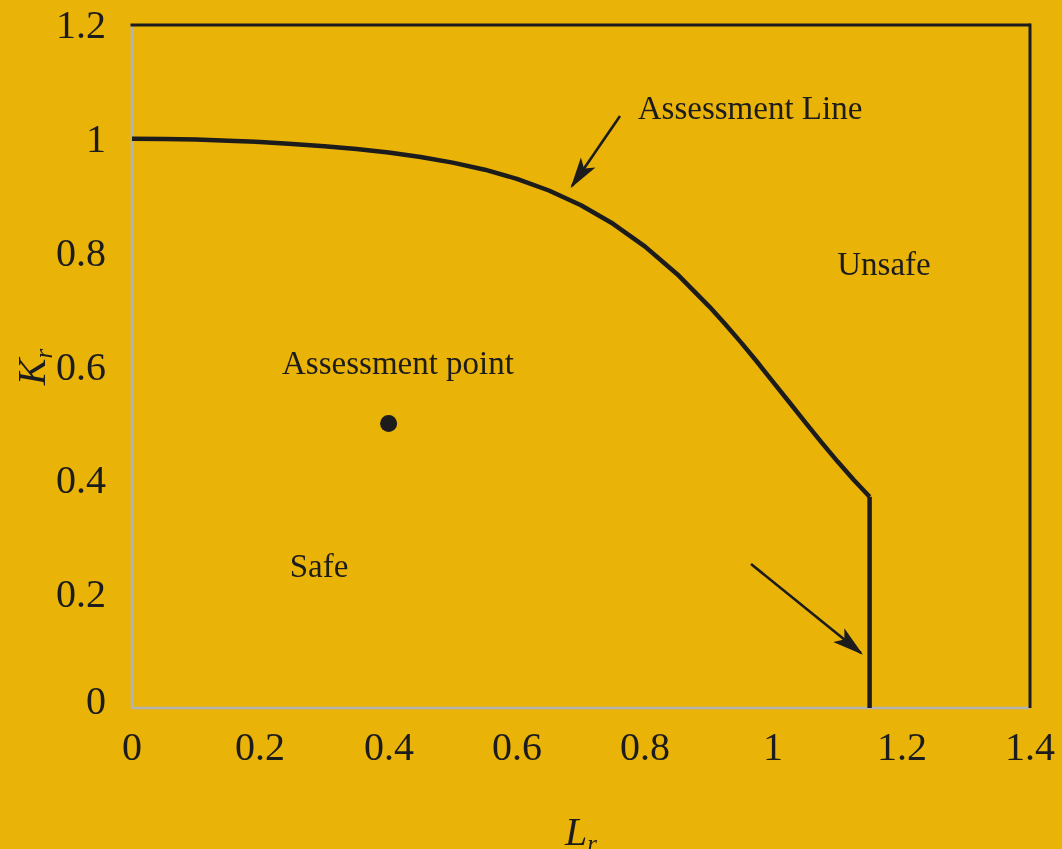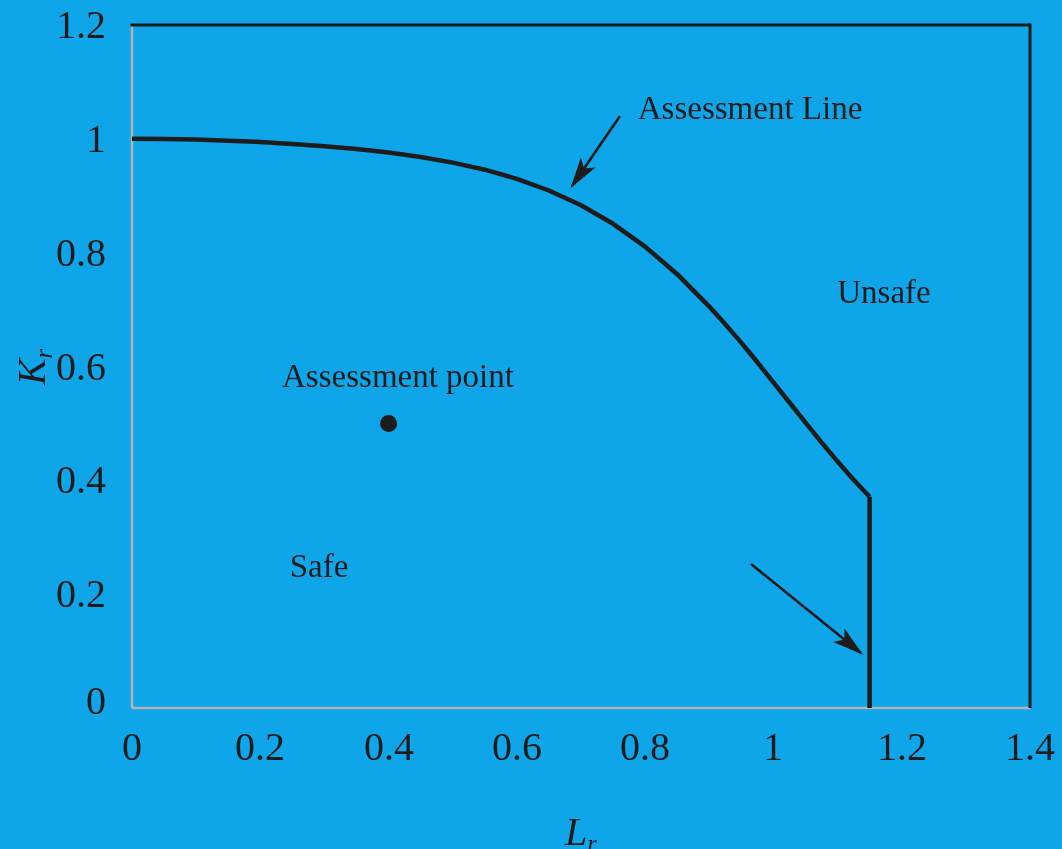--- a/index.html
+++ b/index.html
@@ -1,19 +1,19 @@
 <!DOCTYPE html>
 <html><head>
 <meta charset="utf-8">
 <style>
   html,body{margin:0;padding:0;background:#ffffff;}
   .fig{
     position:relative;
     width:1062px;height:849px;
-    background:#0ea5e9;
+    background:#eab308;
     font-family:"Liberation Serif","DejaVu Serif",serif;
     color:#1c1c1c;
     overflow:hidden;
   }
   .plot-svg{position:absolute;left:0;top:0;}
   .tick{position:absolute;font-size:40px;line-height:50px;white-space:nowrap;}
   .xtick{width:110px;text-align:center;top:722px;}
   .ytick{width:106px;text-align:right;left:0;}
   .ann{position:absolute;font-size:33px;line-height:38px;white-space:nowrap;}
   .center{transform:translate(-50%,-50%);text-align:center;}
@@ -67,21 +67,21 @@
   <div class="tick xtick" style="left:975px">1.4</div>
 
   <div class="axis-label center" style="left:581px;top:833px">
     <span class="it">L</span><span class="sb">r</span>
   </div>
   <div class="axis-label rot" style="left:33px;top:367px">
     <span class="it">K</span><span class="sb">r</span>
   </div>
 
   <div class="ann center" style="left:750px;top:108px">Assessment Line</div>
-  <div class="ann center" style="left:884px;top:292px">Unsafe</div>
+  <div class="ann center" style="left:884px;top:264px">Unsafe</div>
   <div class="ann center" style="left:319px;top:566px">Safe</div>
 
-  <div class="ann center" style="left:398px;top:376px">
+  <div class="ann center" style="left:398px;top:363px">
     <div>Assessment point</div>
   </div>
 
 
 </div>
 
 </body></html>

